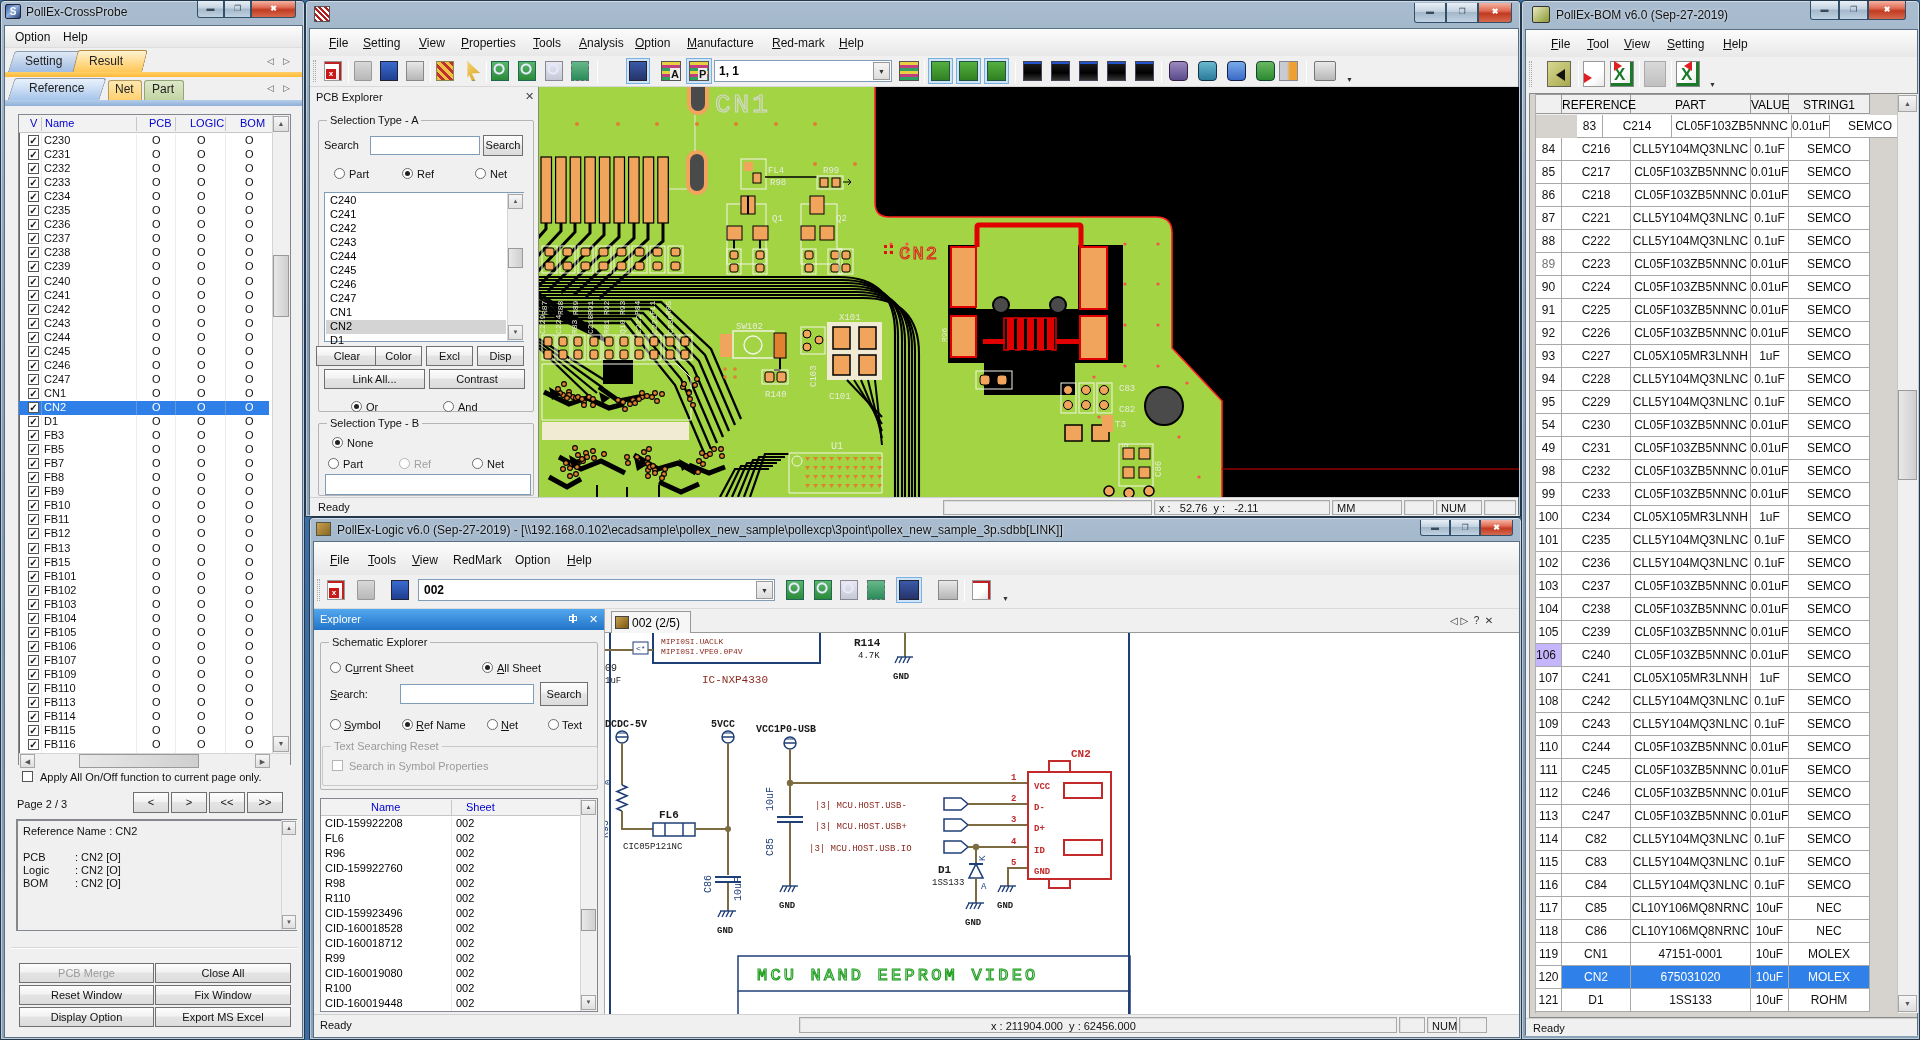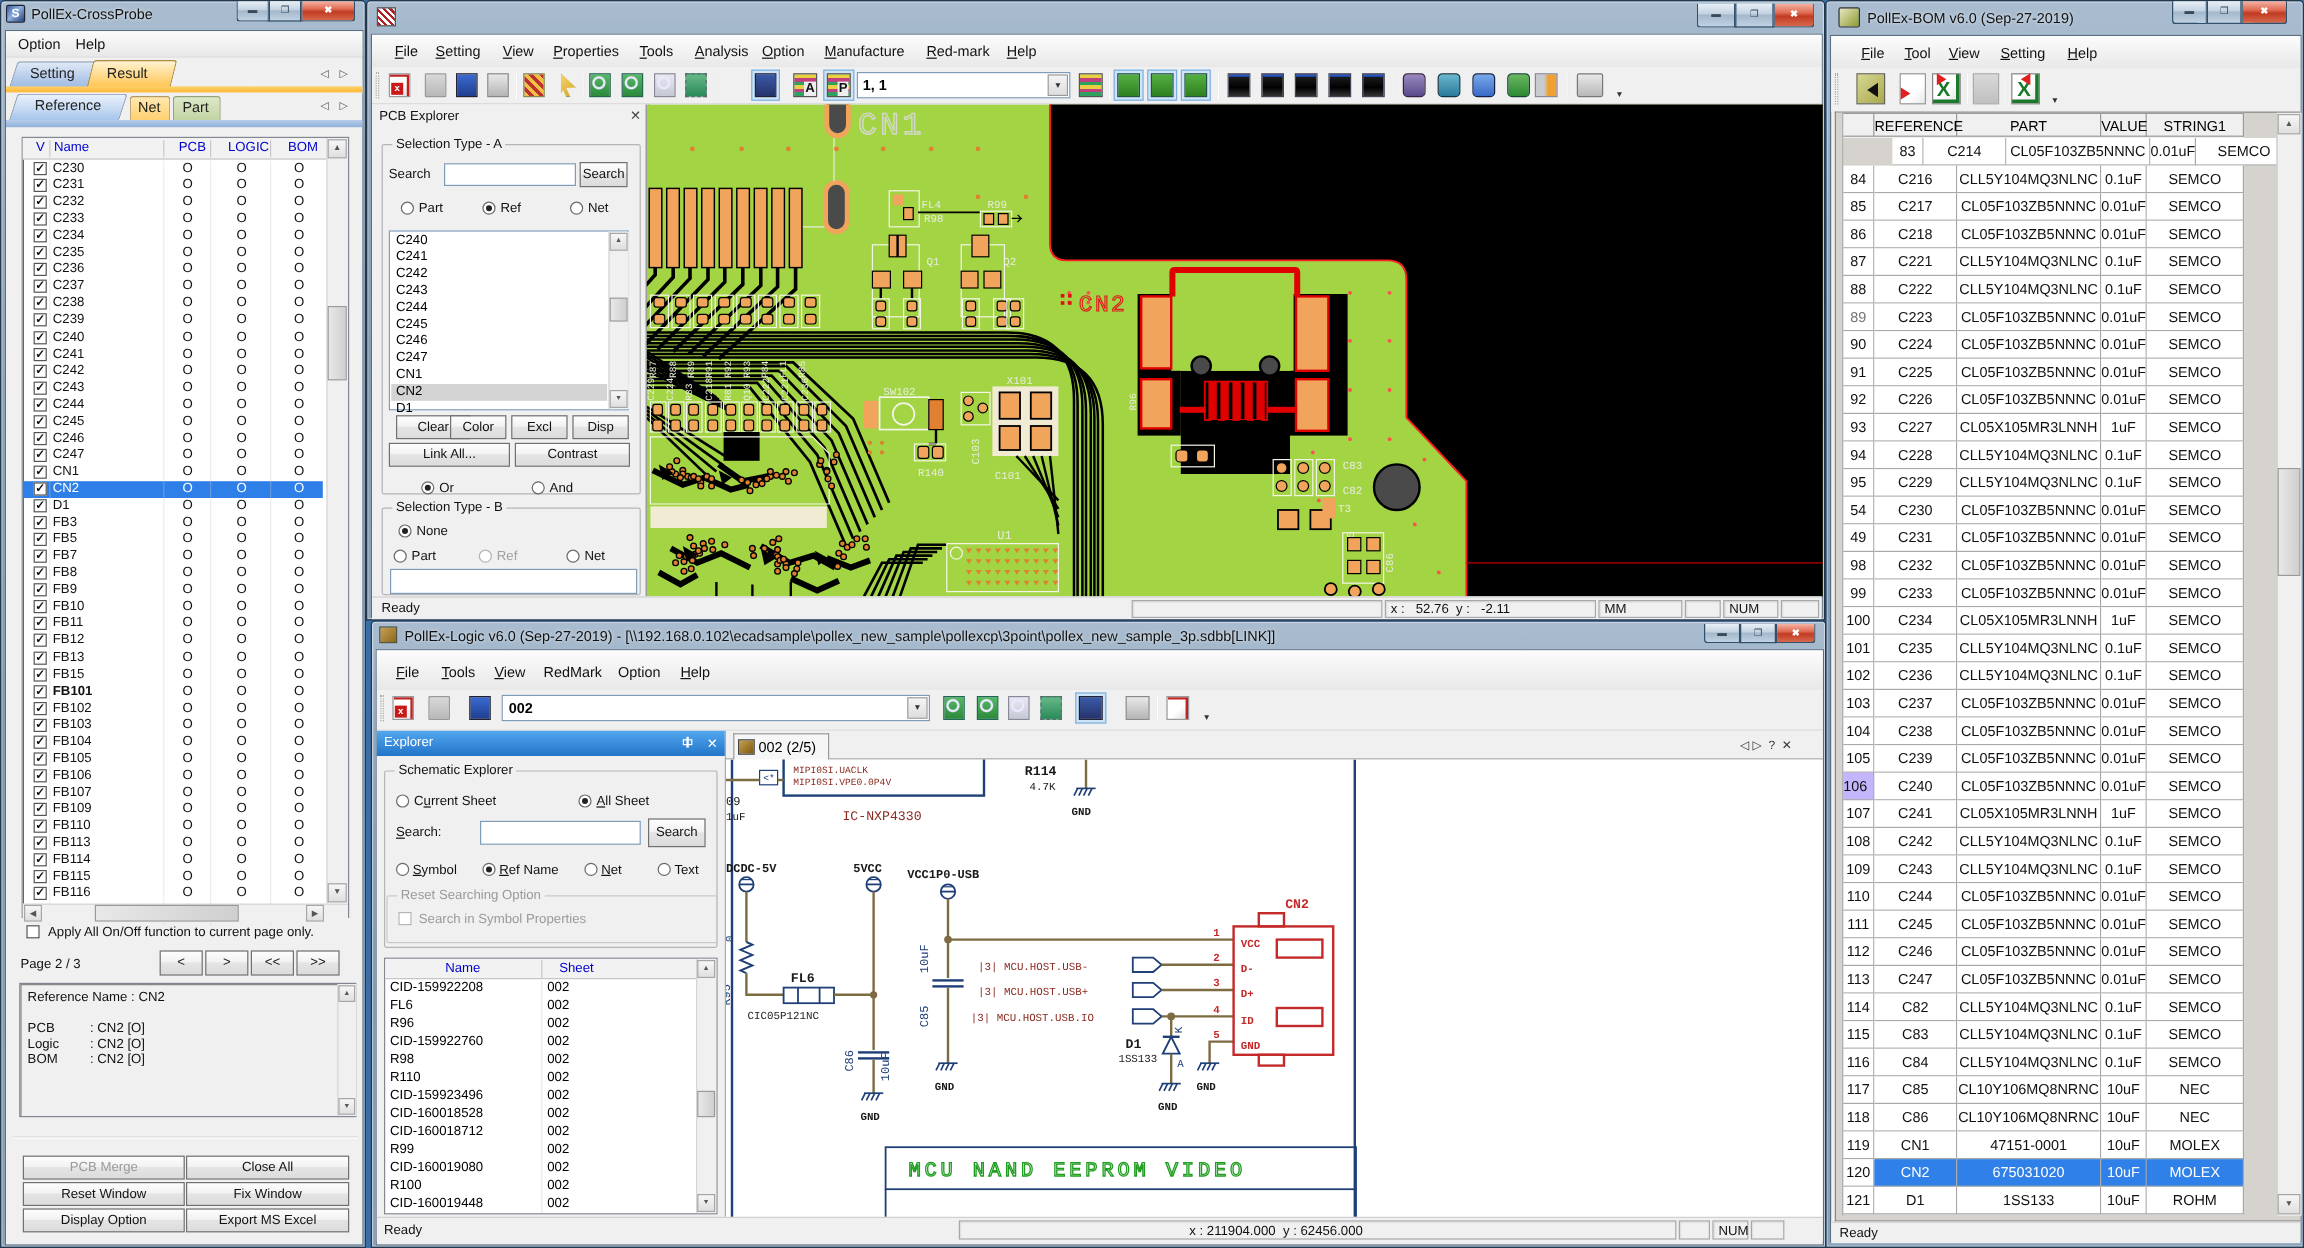--- a/index.html
+++ b/index.html
@@ -287,21 +287,21 @@
           </div>
           <div class="abs" style="left:0;top:440.5px;width:250px;height:14px;font-size:11px;">
             <div class="check" style="left:9px;top:1px;">✓</div>
             <div class="abs" style="left:25px;top:0px;color:#111;">FB15</div>
             <div class="abs" style="left:133px;top:0px;color:#111;">O</div>
             <div class="abs" style="left:178px;top:0px;color:#111;">O</div>
             <div class="abs" style="left:226px;top:0px;color:#111;">O</div>
           </div>
           <div class="abs" style="left:0;top:454.6px;width:250px;height:14px;font-size:11px;">
             <div class="check" style="left:9px;top:1px;">✓</div>
-            <div class="abs" style="left:25px;top:0px;color:#111;font-weight:bold;">FB101</div>
+            <div class="abs" style="left:25px;top:0px;color:#111;">FB101</div>
             <div class="abs" style="left:133px;top:0px;color:#111;">O</div>
             <div class="abs" style="left:178px;top:0px;color:#111;">O</div>
             <div class="abs" style="left:226px;top:0px;color:#111;">O</div>
           </div>
           <div class="abs" style="left:0;top:468.6px;width:250px;height:14px;font-size:11px;">
             <div class="check" style="left:9px;top:1px;">✓</div>
             <div class="abs" style="left:25px;top:0px;color:#111;">FB102</div>
             <div class="abs" style="left:133px;top:0px;color:#111;">O</div>
             <div class="abs" style="left:178px;top:0px;color:#111;">O</div>
             <div class="abs" style="left:226px;top:0px;color:#111;">O</div>
@@ -546,21 +546,21 @@
               <span style="position:absolute;left:4px;">CN2</span>
             </div>
             <div class="abs" style="left:1px;top:141px;width:180px;height:14px;font-size:11px;">
               <span style="position:absolute;left:4px;">D1</span>
             </div>
             <div class="abs" style="left:182px;top:0px;width:17px;height:148px;background:#f0f0f0;border-left:1px solid #d5d5d5;"></div>
             <div class="sbbtn" style="left:183px;top:1px;width:15px;height:15px;font-size:6px;line-height:13px;">▲</div>
             <div class="sbbtn" style="left:183px;top:132px;width:15px;height:15px;font-size:6px;line-height:13px;">▼</div>
             <div class="sbthumb" style="left:183px;top:55px;width:15px;height:20px;"></div>
           </div>
-          <div class="btn" style="left:20px;top:259px;width:62px;height:20px;line-height:18px;">Clear</div>
+          <div class="btn" style="left:6px;top:259px;width:62px;height:20px;line-height:18px;">Clear</div>
           <div class="btn" style="left:65px;top:259px;width:47px;height:20px;line-height:18px;">Color</div>
           <div class="btn" style="left:116px;top:259px;width:47px;height:20px;line-height:18px;">Excl</div>
           <div class="btn" style="left:167px;top:259px;width:47px;height:20px;line-height:18px;">Disp</div>
           <div class="btn" style="left:14px;top:282px;width:101px;height:20px;line-height:18px;">Link All...</div>
           <div class="btn" style="left:119px;top:282px;width:96px;height:20px;line-height:18px;">Contrast</div>
           <div class="radio on" style="left:41px;top:314px;"></div>
           <div class="lbl abs" style="left:56px;top:314px;">Or</div>
           <div class="radio" style="left:133px;top:314px;"></div>
           <div class="lbl abs" style="left:148px;top:314px;">And</div>
           <div class="group" style="left:8px;top:336px;width:216px;height:73px;">
@@ -1102,21 +1102,21 @@
           <div class="btn" style="left:226px;top:73px;width:48px;height:24px;line-height:22px;">Search</div>
           <div class="radio" style="left:16px;top:110px;"></div>
           <div class="lbl abs" style="left:30px;top:110px;"><u>S</u>ymbol</div>
           <div class="radio on" style="left:88px;top:110px;"></div>
           <div class="lbl abs" style="left:102px;top:110px;"><u>R</u>ef Name</div>
           <div class="radio" style="left:173px;top:110px;"></div>
           <div class="lbl abs" style="left:187px;top:110px;"><u>N</u>et</div>
           <div class="radio" style="left:234px;top:110px;"></div>
           <div class="lbl abs" style="left:248px;top:110px;">Text</div>
           <div class="group" style="left:8px;top:137px;width:276px;height:40px;border-color:#c9c9c9;">
-            <div class="grouplab" style="color:#9a9a9a;">Reset Searching Option</div>
+            <div class="grouplab" style="color:#9a9a9a;">Text Searching Reset</div>
           </div>
           <div class="check" style="left:18px;top:151px;border-color:#b5b5b5;">&nbsp;</div>
           <div class="lbl abs" style="left:35px;top:151px;color:#9a9a9a;">Search in Symbol Properties</div>
           <div class="abs" style="left:6px;top:189px;width:278px;height:214px;border:1px solid #828790;background:#fff;overflow:hidden;">
             <div class="abs" style="left:0px;top:0px;width:276px;height:17px;background:#f2f2f2;border-bottom:1px solid #c6c6c6;"></div>
             <div class="abs" style="left:50px;top:2px;color:#0000cc;font-size:11px;">Name</div>
             <div class="abs" style="left:145px;top:2px;color:#0000cc;font-size:11px;">Sheet</div>
             <div class="abs" style="left:130px;top:1px;width:1px;height:15px;background:#c8c8c8;"></div>
             <div class="abs" style="left:4px;top:18px;font-size:11px;">CID-159922208</div>
             <div class="abs" style="left:135px;top:18px;font-size:11px;">002</div>

